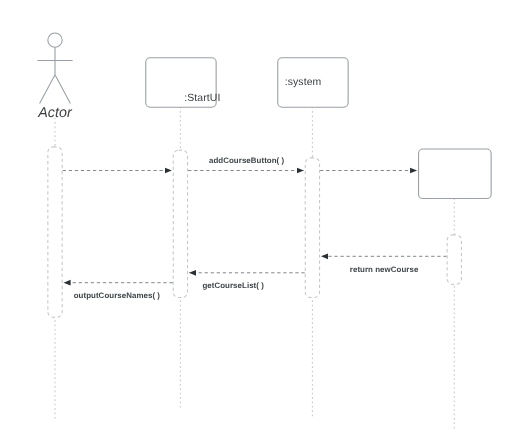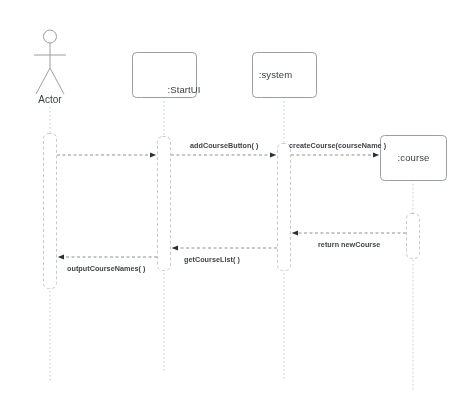--- a/index.html
+++ b/index.html
@@ -28,22 +28,23 @@
     font-family: "Liberation Sans", sans-serif;
     color: #3c4043;
     white-space: nowrap;
   }
   .obj-label {
     font-size: 9.5px;
     text-align: center;
     letter-spacing: 0.1px;
   }
   .actor-label {
-    font-size: 10px;
+    font-size: 13px;
     text-align: center;
+    font-style: italic;
   }
   .msg-label {
     font-size: 7.2px;
     font-weight: bold;
     color: #3f4448;
     letter-spacing: 0.05px;
   }
 </style>
 </head>
 <body>
@@ -101,26 +102,24 @@
       <line x1="157" y1="257" x2="58" y2="257" stroke="#7f868b" stroke-width="0.9" stroke-dasharray="3,2.5" marker-end="url(#arrowLeft)"></line>
     </g>
   </svg>
 
   <div class="lbl actor-label" style="left:20px; top:94px; width:60px;">Actor</div>
 
   <div class="lbl obj-label" style="left:132px; top:84px; width:52px;margin-left:26px;">:StartUI</div>
 
   <div class="lbl obj-label" style="left:252px; top:69px; width:47px;">:system</div>
 
-  <div class="lbl obj-label" style="left:380px; top:152px; width:67px;">:course</div>
 
 
   <div class="lbl msg-label" style="left:190px; top:141px;">addCourseButton( )</div>
 
-  <div class="lbl msg-label" style="left:289px; top:141px;">createCourse(courseName )</div>
 
   <div class="lbl msg-label" style="left:318px; top:240px;">return newCourse</div>
 
   <div class="lbl msg-label" style="left:184px; top:255px;">getCourseList( )</div>
 
   <div class="lbl msg-label" style="left:67px; top:264px;text-align:right;">outputCourseNames( )</div>
 
 </div>
 
 </body></html>

